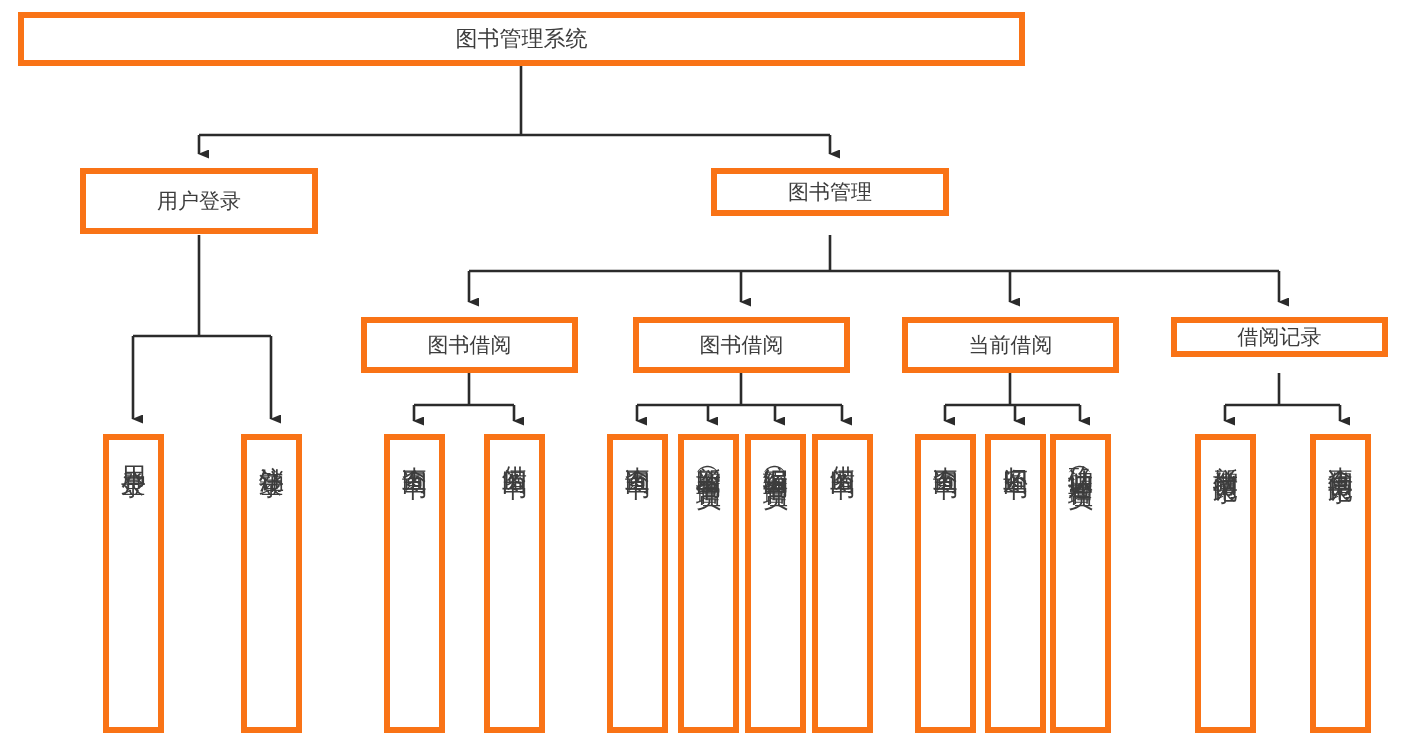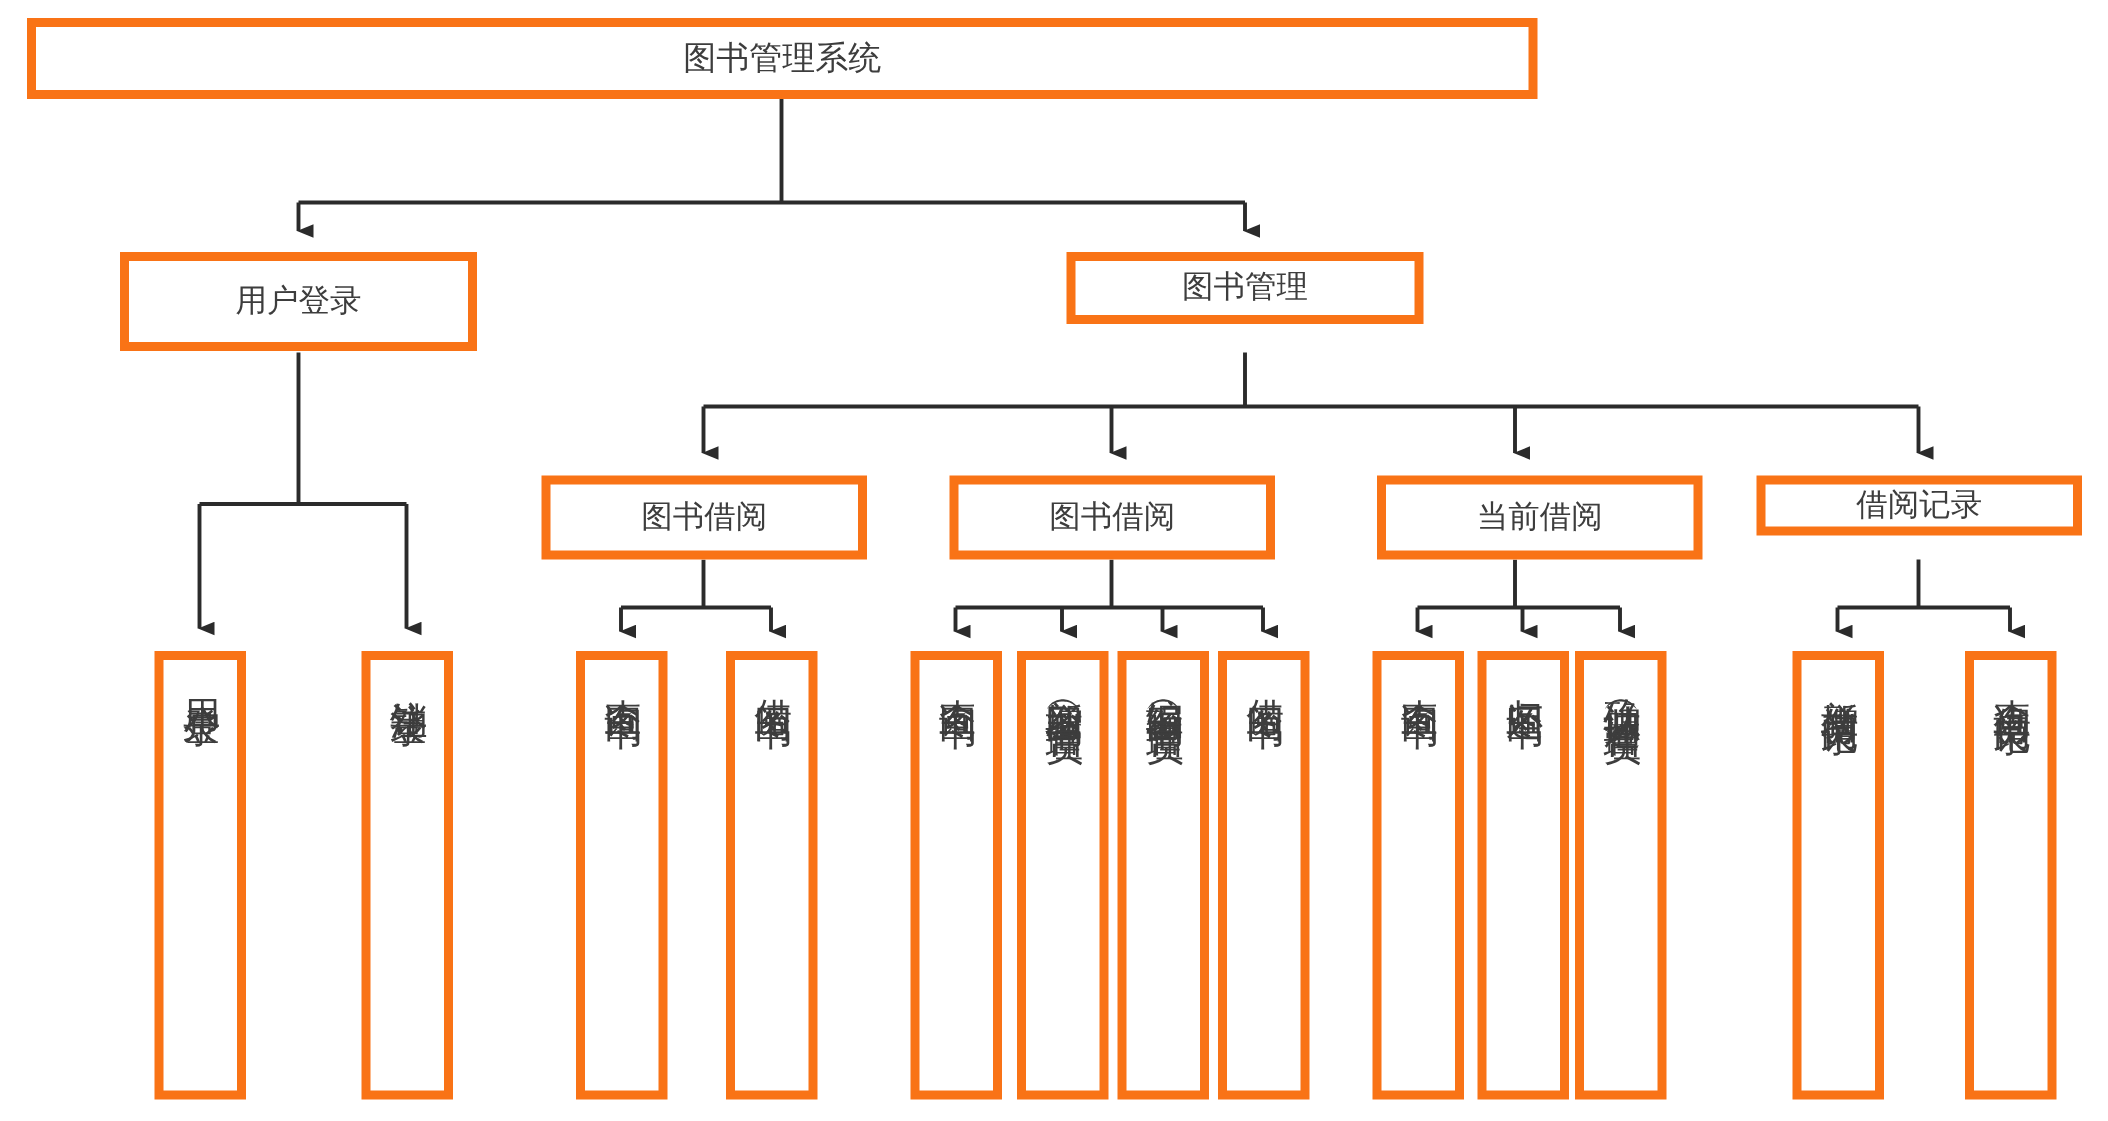--- a/index.html
+++ b/index.html
@@ -138,21 +138,21 @@
   <div class="node h" style="left:711px; top:168px; width:238px; height:48px;">
     <span class="label">图书管理</span>
   </div>
 
   <div class="node h" style="left:361px; top:317px; width:217px; height:56px;">
     <span class="label">图书借阅</span>
   </div>
   <div class="node h" style="left:633px; top:317px; width:217px; height:56px;">
     <span class="label">图书借阅</span>
   </div>
-  <div class="node h" style="left:902px; top:317px; width:217px; height:56px;margin-left:16px;">
+  <div class="node h" style="left:902px; top:317px; width:217px; height:56px;">
     <span class="label">当前借阅</span>
   </div>
   <div class="node h" style="left:1171px; top:317px; width:217px; height:40px;">
     <span class="label">借阅记录</span>
   </div>
 
   <div class="node v" style="left:103px; top:434px; width:61px; height:299px;">
     <span class="label">用户登录</span>
   </div>
   <div class="node v" style="left:241px; top:434px; width:61px; height:299px;">

